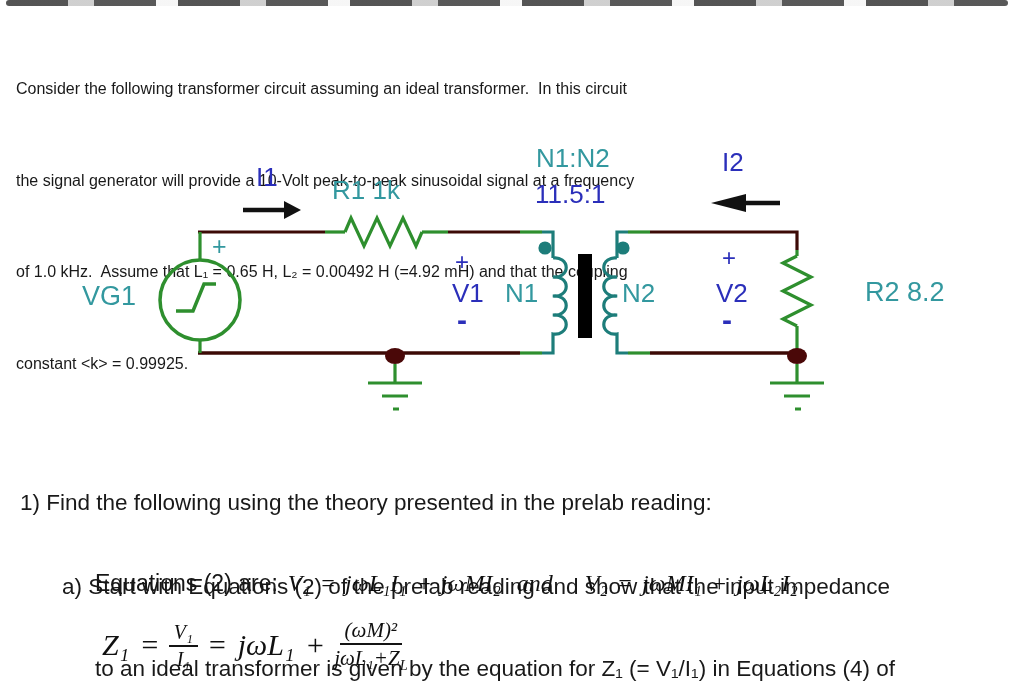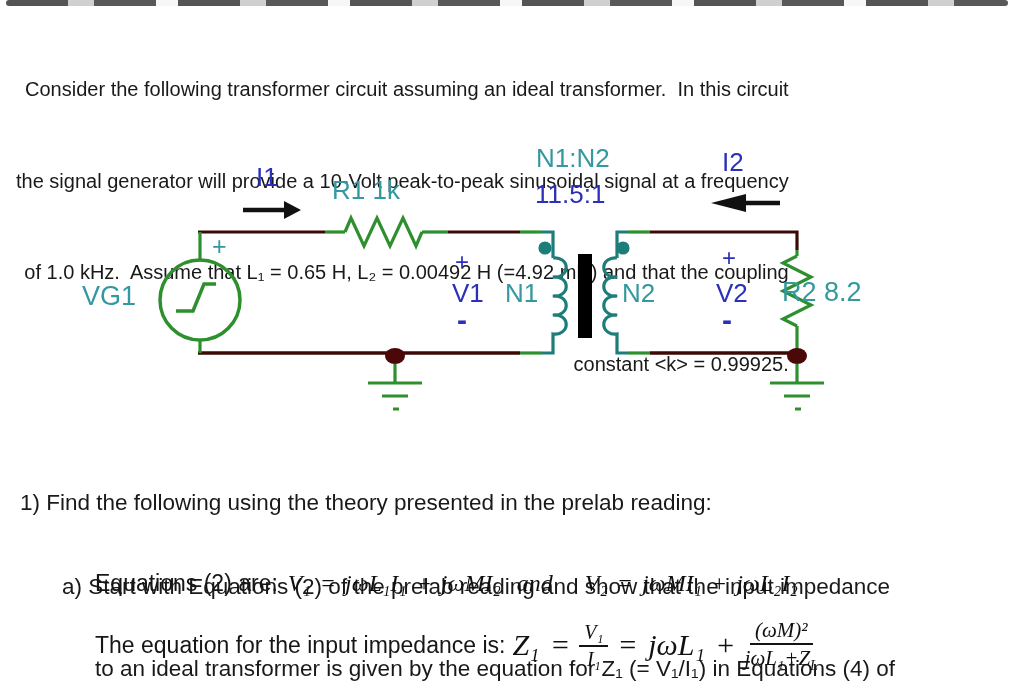--- a/index.html
+++ b/index.html
@@ -1,20 +1,20 @@
 <!DOCTYPE html>
 <html><head>
 <meta charset="utf-8">
 <style>
   html,body{margin:0;padding:0;background:#ffffff;}
   .page{position:relative;width:1024px;height:690px;background:#ffffff;overflow:hidden;
         font-family:"Liberation Sans","DejaVu Sans",sans-serif;color:#191919;}
   .scan-streak{position:absolute;top:0;left:6px;width:1002px;height:6px;border-radius:3px;opacity:.82;
         background:repeating-linear-gradient(90deg,#2f2f2f 0 62px,rgba(47,47,47,.28) 62px 88px,#343434 88px 150px,rgba(47,47,47,.05) 150px 172px);}
-  .intro{position:absolute;left:16px;top:13px;font-size:20px;line-height:30.5px;white-space:pre;text-align:right;}
+  .intro{position:absolute;left:16px;top:13px;font-size:16px;line-height:30.5px;white-space:pre;}
   .questions{position:absolute;left:20px;top:434px;font-size:22.5px;line-height:27.5px;white-space:pre;}
   .questions .qa1{margin-left:42px;margin-top:1px;}
   .questions .qa-cont{margin-left:75px;}
   .clabel{position:absolute;white-space:pre;line-height:1;}
   .teal{color:#33989f;}
   .blue{color:#2b2fba;}
   .circuit-svg{position:absolute;left:0;top:0;}
   .eqrow{position:absolute;display:flex;align-items:baseline;white-space:pre;}
   .eqrow1{left:95px;top:570px;}
   .eqrow2{left:95px;top:613px;align-items:center;height:64px;}
@@ -104,38 +104,37 @@
   <span class="clabel blue" style="left:535px;top:181px;font-size:26px;">11.5:1</span>
   <span class="clabel blue" style="left:722px;top:149px;font-size:26px;">I2</span>
   <span class="clabel blue" style="left:455px;top:250px;font-size:24px;">+</span>
   <span class="clabel blue" style="left:452px;top:280px;font-size:26px;">V1</span>
   <span class="clabel blue" style="left:457px;top:305px;font-size:30px;font-weight:bold;">-</span>
   <span class="clabel teal" style="left:505px;top:280px;font-size:26px;">N1</span>
   <span class="clabel teal" style="left:622px;top:280px;font-size:26px;">N2</span>
   <span class="clabel blue" style="left:722px;top:246px;font-size:24px;">+</span>
   <span class="clabel blue" style="left:716px;top:280px;font-size:26px;">V2</span>
   <span class="clabel blue" style="left:722px;top:305px;font-size:30px;font-weight:bold;">-</span>
-  <span class="clabel teal" style="left:782px;top:279px;font-size:27px;">R2 8.2</span>
+  <span class="clabel teal" style="left:865px;top:279px;font-size:27px;">R2 8.2</span>
 
   <div class="questions">
     <div>1) Find the following using the theory presented in the prelab reading:</div>
     <div class="qa1">a) Start with Equations (2) of the prelab reading and show that the input impedance</div>
     <div class="qa-cont">to an ideal transformer is given by the equation for Z₁ (= V₁/I₁) in Equations (4) of</div>
     
   </div>
 
   <div class="eqrow eqrow1">
     <span class="eqlabel">Equations (2) are:</span>
     <span class="math m-left">V₁ = jωL₁I₁ + jωMI₂</span>
     <span class="math m-and">and</span>
     <span class="math m-right">V₂ = jωMI₁ + jωL₂I₂</span>
   </div>
 
   <div class="eqrow eqrow2">
-    <span class="eqlabel">The equation for the input impedance is:</span>
     <span class="math math2" style="margin-left:7px;">Z₁ =</span>
     <span class="math frac">
       <span class="num">V₁</span>
       <span class="den">I₁</span>
     </span>
     <span class="math math2">= jωL₁ +</span>
     <span class="math frac frac2">
       <span class="num">(ωM)²</span>
       <span class="den"><span>jωL₁+Z</span><sub>L</sub></span>
     </span>

